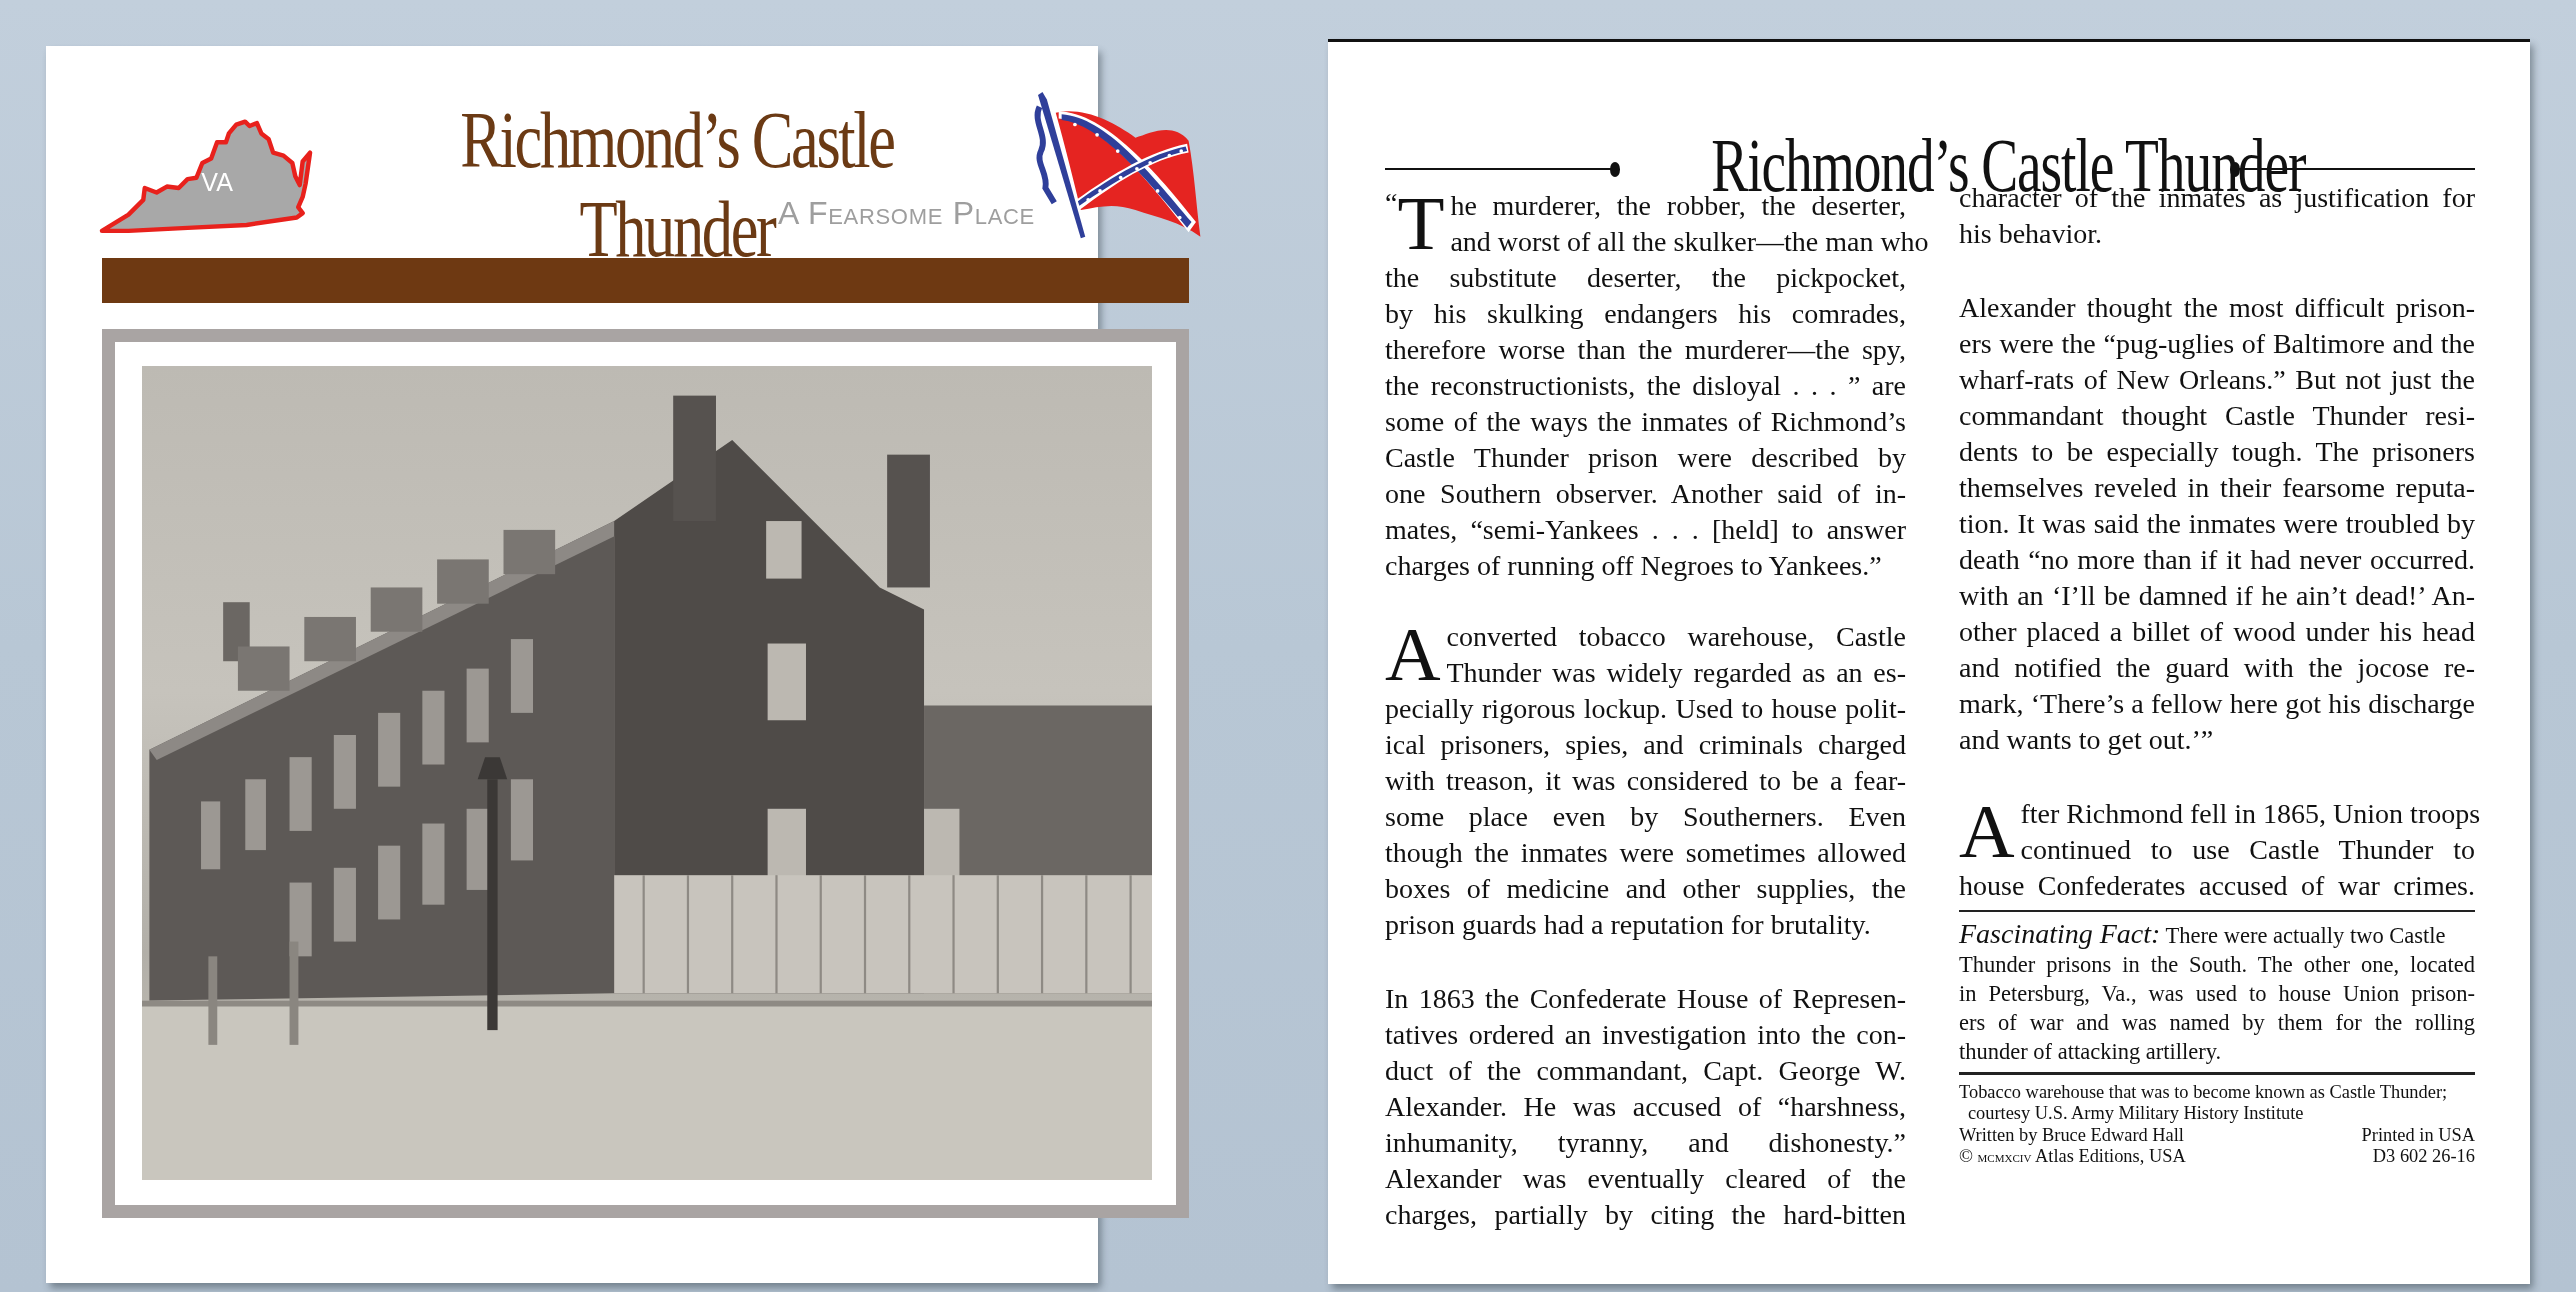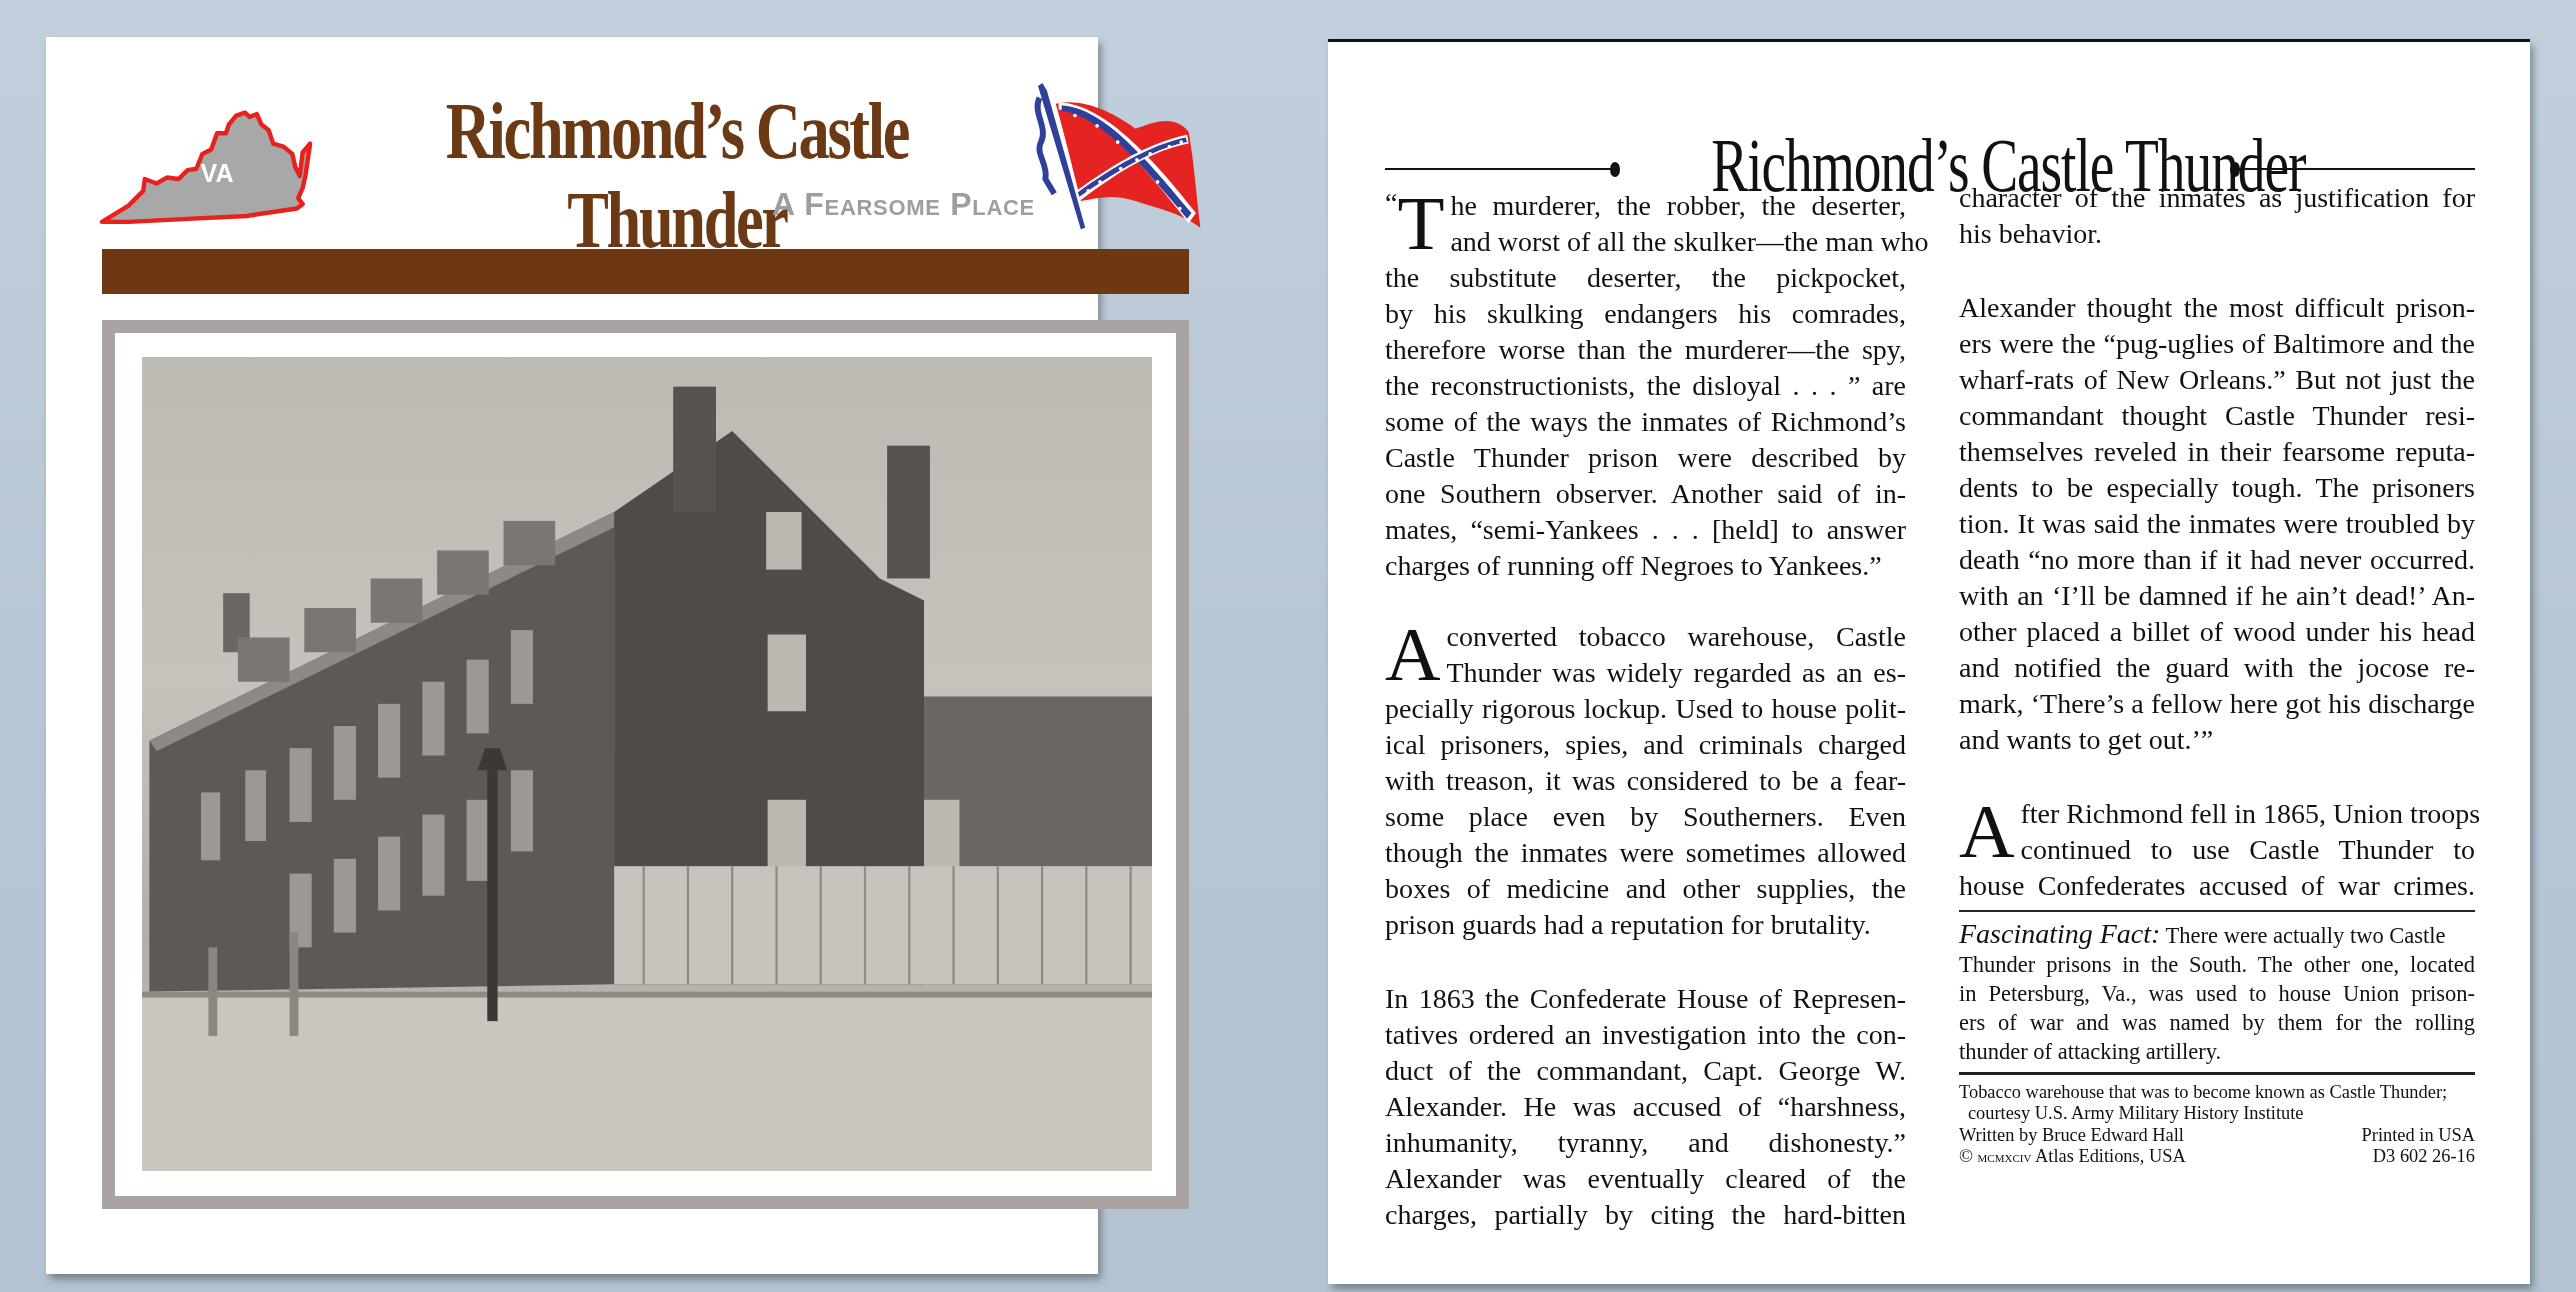--- a/index.html
+++ b/index.html
@@ -5,21 +5,21 @@
   html, body { margin:0; padding:0; }
   body {
     width:2576px; height:1292px; overflow:hidden; position:relative;
     background: linear-gradient(180deg,#c2cfdc 0%,#b8c7d5 50%,#b4c3d2 100%);
     font-family: "Liberation Serif", "DejaVu Serif", serif;
   }
   .card {
     position:absolute; background:#ffffff;
     box-shadow: 4.4px 5.9px 7.4px rgba(40,50,60,0.45);
   }
-  #card-front { left:46px; top:37px; width:1052px; height:1237px;font-weight:bold; }
+  #card-front { left:46px; top:46px; width:1052px; height:1237px; }
   #card-back  { left:1328px; top:39px; width:1202px; height:1242px; border-top:3px solid #111; }
 
   
   .va-map { position:absolute; left:53px; top:71px; width:214px; height:117px; }
   .front-title {
     position:absolute; left:273px; top:50px; width:716px; text-align:center;
     font-family:"Liberation Serif", serif; color:#6b3a14;
     font-size:80px; line-height:89px; letter-spacing:-3px;
     transform: scaleX(0.78); transform-origin:center;
   }
@@ -238,22 +238,22 @@
     <div class="para">
       <span class="line">character of the inmates as justification for</span>
       <span class="line last">his behavior.</span>
     </div>
 
     <div class="para">
       <span class="line">Alexander thought the most difficult prison-</span>
       <span class="line">ers were the “pug-uglies of Baltimore and the</span>
       <span class="line">wharf-rats of New Orleans.” But not just the</span>
       <span class="line">commandant thought Castle Thunder resi-</span>
+      <span class="line">dents to be especially tough. The prisoners</span>
       <span class="line">themselves reveled in their fearsome reputa-</span>
-      <span class="line">dents to be especially tough. The prisoners</span>
       <span class="line">tion. It was said the inmates were troubled by</span>
       <span class="line">death “no more than if it had never occurred.</span>
       <span class="line">with an ‘I’ll be damned if he ain’t dead!’ An-</span>
       <span class="line">other placed a billet of wood under his head</span>
       <span class="line">and notified the guard with the jocose re-</span>
       <span class="line">mark, ‘There’s a fellow here got his discharge</span>
       <span class="line last">and wants to get out.’”</span>
     </div>
 
     <div class="para" style="margin-bottom:4.4px;">

